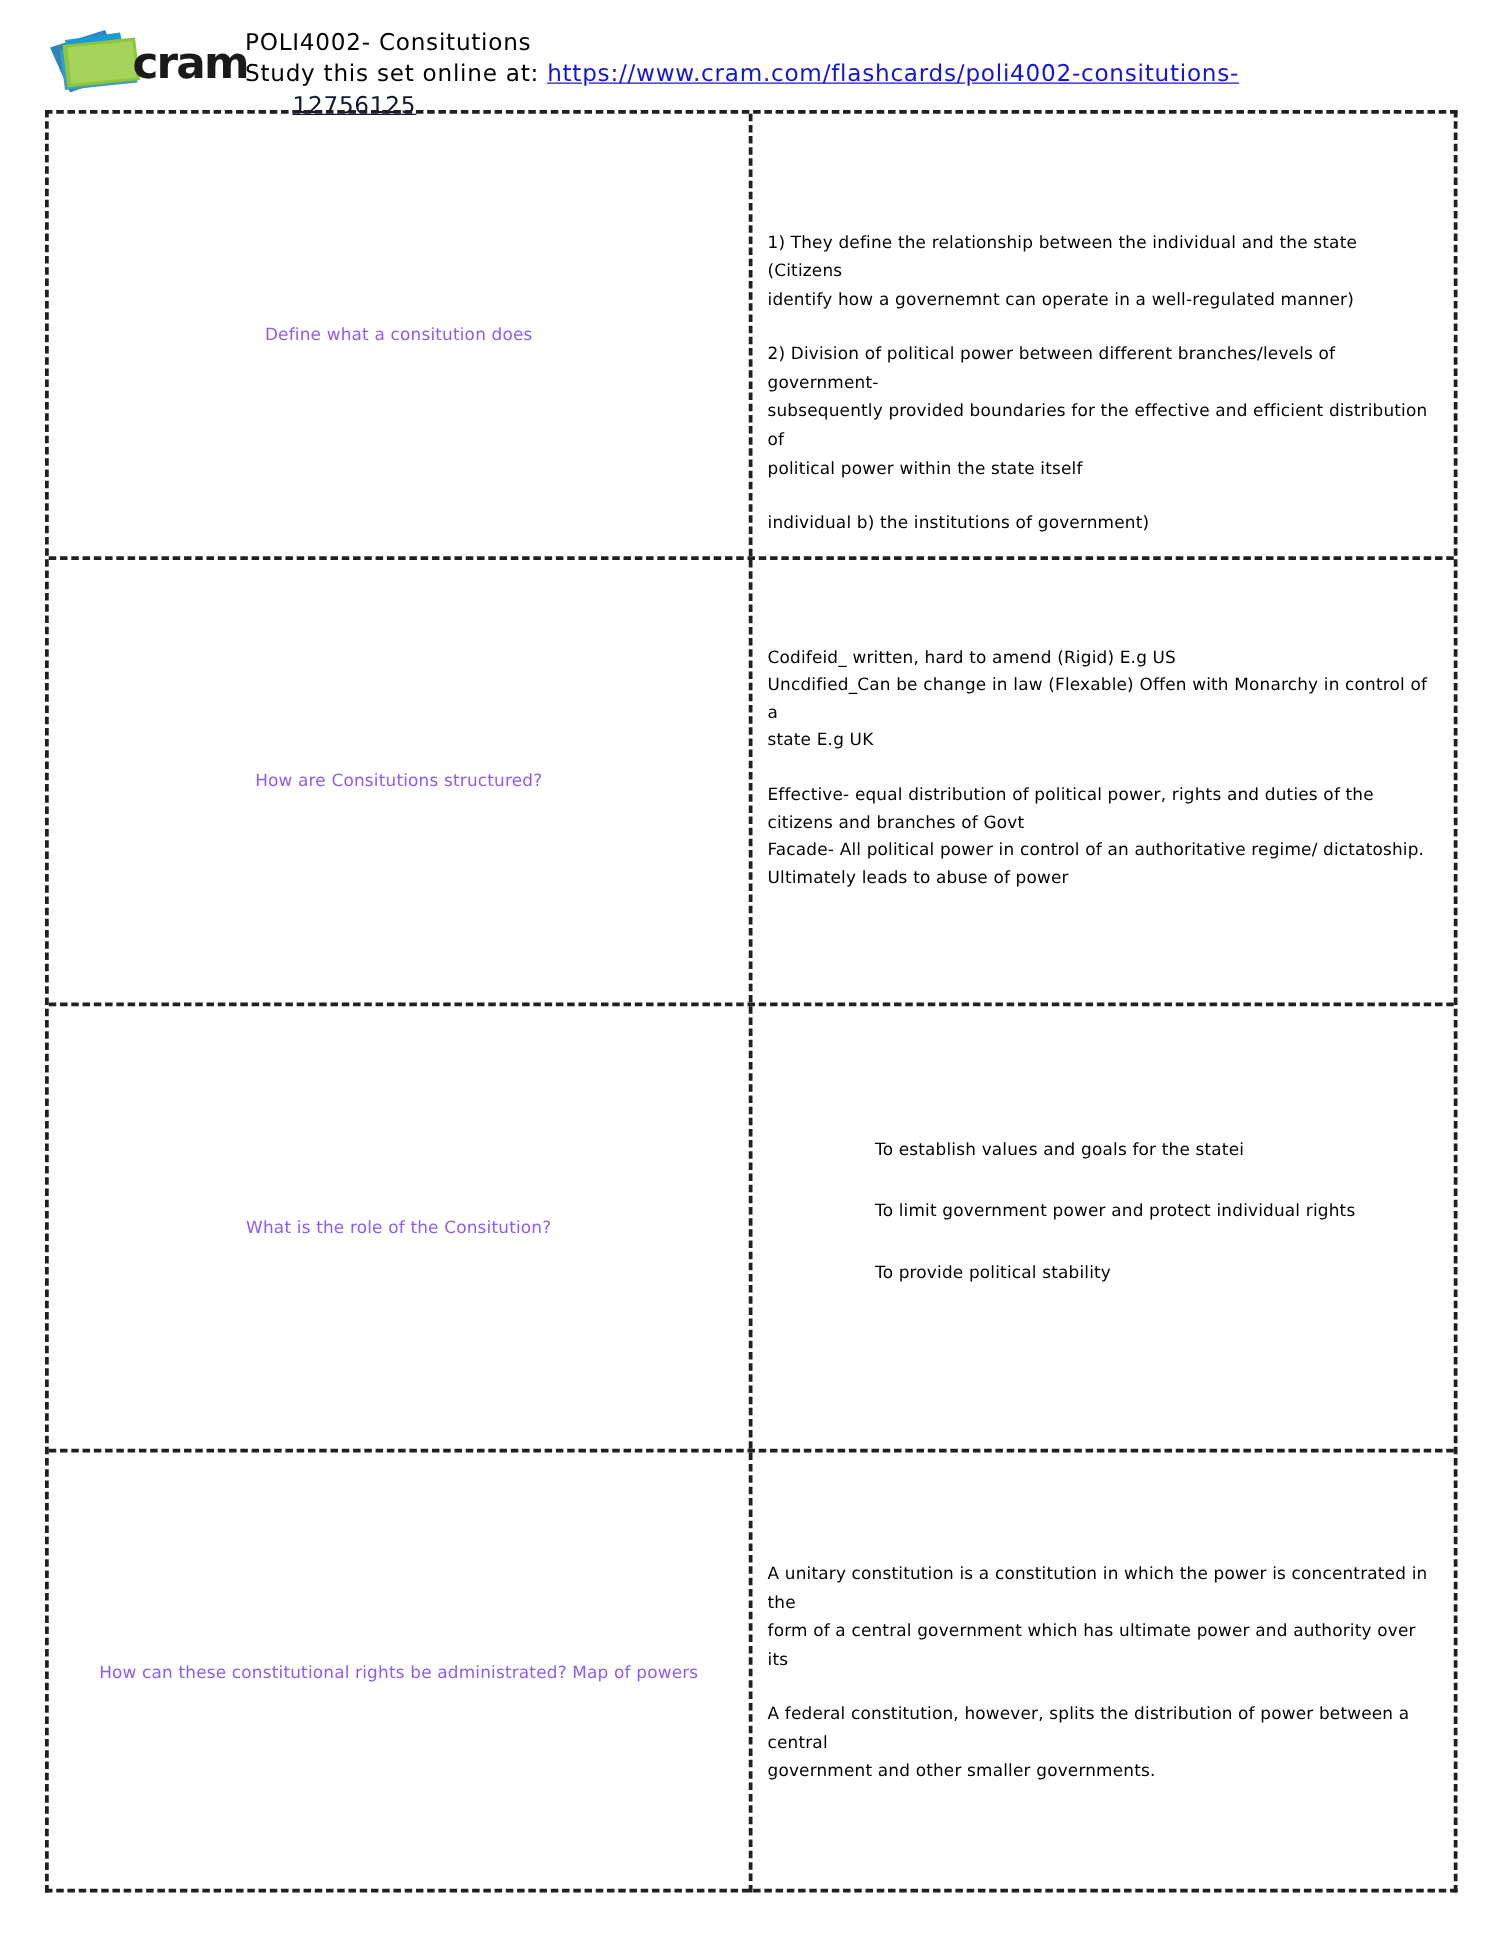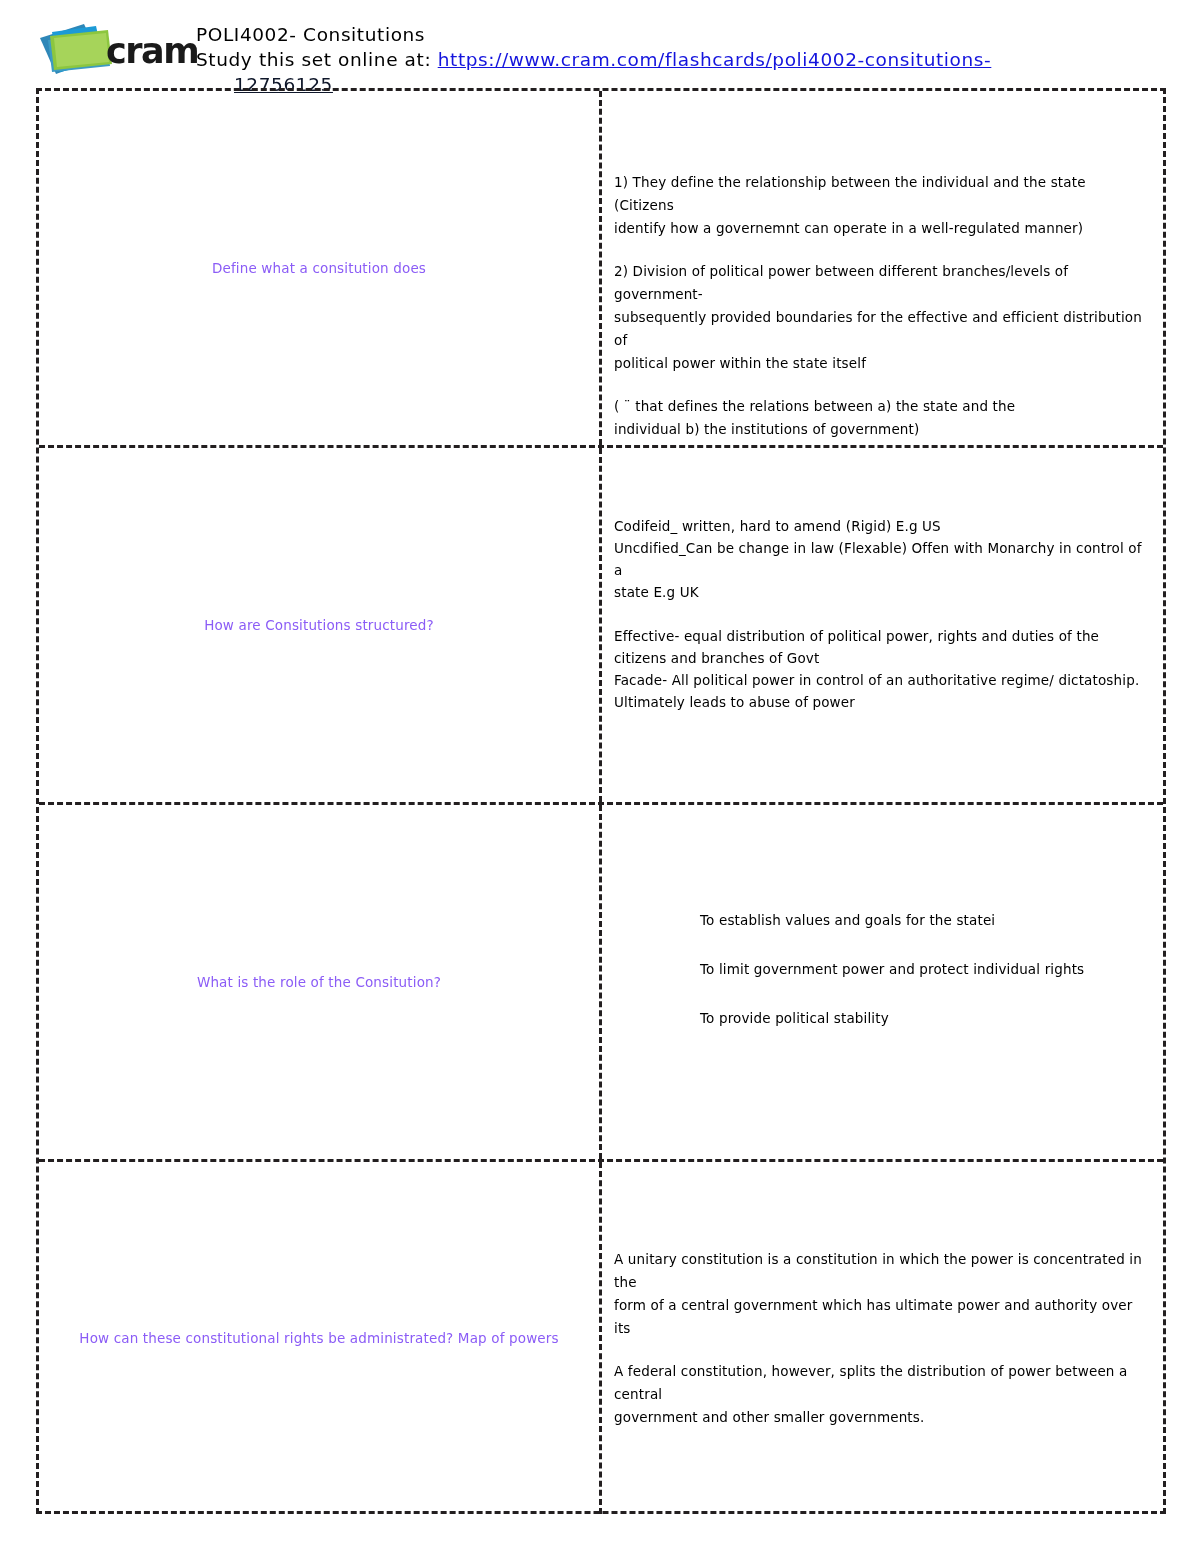--- a/index.html
+++ b/index.html
@@ -198,21 +198,20 @@
         <p class="a-para">
           <span class="a-line">1) They define the relationship between the individual and the state (Citizens</span>
           <span class="a-line">identify how a governemnt can operate in a well-regulated manner)</span>
         </p>
         <p class="a-para">
           <span class="a-line">2) Division of political power between different branches/levels of government-</span>
           <span class="a-line">subsequently provided boundaries for the effective and efficient distribution of</span>
           <span class="a-line">political power within the state itself</span>
         </p>
         <p class="a-para">
-          <span class="a-line">( ¨ that defines the relations between a) the state and the</span>
           <span class="a-line">individual b) the institutions of government)</span>
         </p>
       </div>
     </div>
   </div>
 
   <div class="card-row card-row-2">
     <div class="cell-question">
       <div class="q-text">How are Consitutions structured?</div>
     </div>

